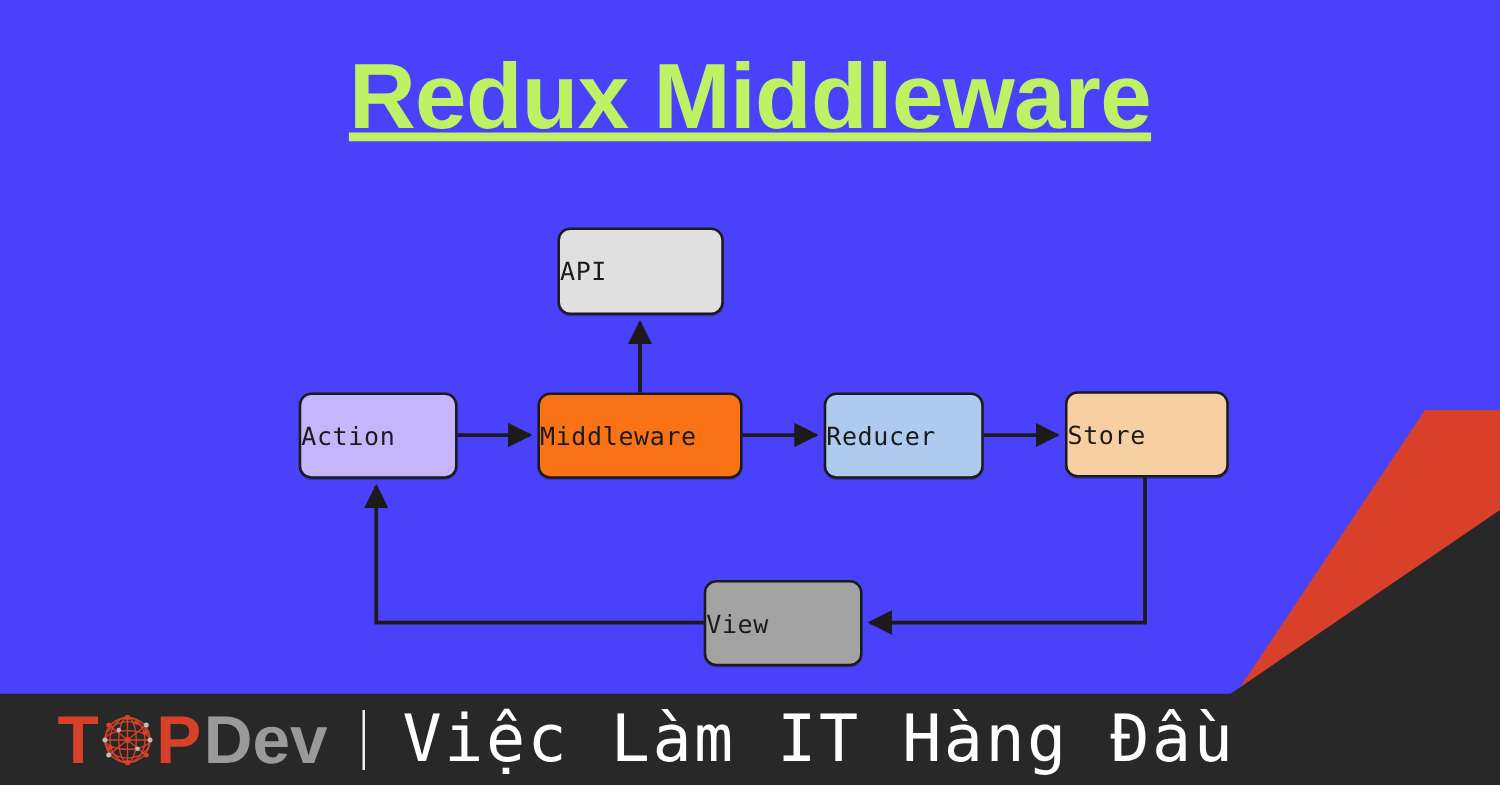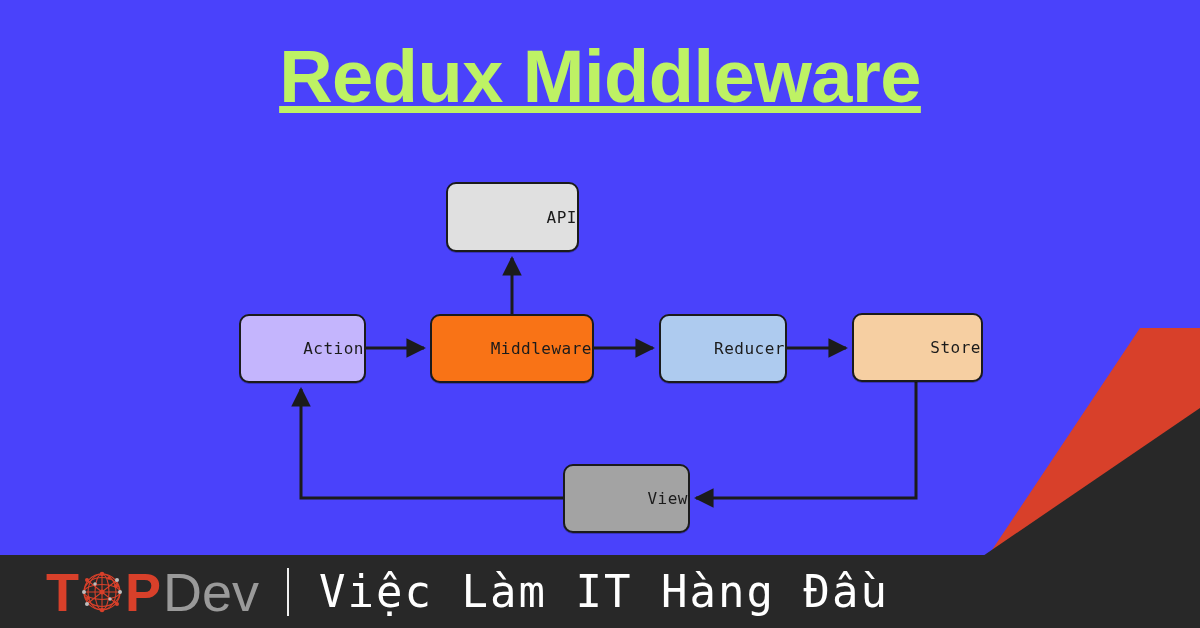--- a/index.html
+++ b/index.html
@@ -49,23 +49,23 @@
     width: 1200px;
     height: 560px;
   }
   .node {
     position: absolute;
     box-sizing: border-box;
     border: 2.5px solid #1b1b1b;
     border-radius: 10px;
     display: flex;
     align-items: center;
-    justify-content: flex-end;
+    justify-content: flex-start;
     font-family: "DejaVu Sans Mono", "Liberation Mono", monospace;
-    font-size: 16px;
+    font-size: 20px;
     color: #1b1b1b;
     letter-spacing: 0.5px;
     box-shadow: 0 1px 0 rgba(0,0,0,0.25);
   }
   .edges {
     position: absolute;
     left: 0; top: 0;
     width: 1200px;
     height: 560px;
     pointer-events: none;
@@ -94,35 +94,35 @@
     line-height: 1;
   }
   .logo-globe {
     width: 50px;
     height: 50px;
     margin: 0 -2px;
   }
   .logo-dev {
     color: #9a9a9a;
     font-size: 54px;
-    font-weight: normal;
+    font-weight: bold;
     font-family: "Liberation Sans", sans-serif;
     line-height: 1;
     margin-left: 2px;
   }
   .divider {
     width: 2px;
     height: 48px;
     background: #f0f0f0;
     margin-left: 28px;
     margin-right: 30px;
   }
   .tagline {
     color: #ffffff;
-    font-size: 44px;
+    font-size: 52px;
     font-family: "DejaVu Sans Mono", "Liberation Mono", monospace;
     letter-spacing: 2px;
     white-space: nowrap;
   }
 </style>
 </head>
 <body>
 
 <div id="page">
 
@@ -158,21 +158,21 @@
     </div>
 
     <div class="node" style="left:239px; top:314px; width:127px; height:69px; background:#c4b5fd;">
       <span>Action</span>
     </div>
 
     <div class="node" style="left:430px; top:314px; width:164px; height:69px; background:#f97316;">
       <span>Middleware</span>
     </div>
 
-    <div class="node" style="left:659px; top:314px; width:128px; height:69px; background:#aecbef;padding-left:40px;">
+    <div class="node" style="left:659px; top:314px; width:128px; height:69px; background:#aecbef;">
       <span>Reducer</span>
     </div>
 
     <div class="node" style="left:852px; top:313px; width:131px; height:69px; background:#f6cfa2;">
       <span>Store</span>
     </div>
 
     <div class="node" style="left:563px; top:464px; width:127px; height:69px; background:#a3a3a3;">
       <span>View</span>
     </div>

